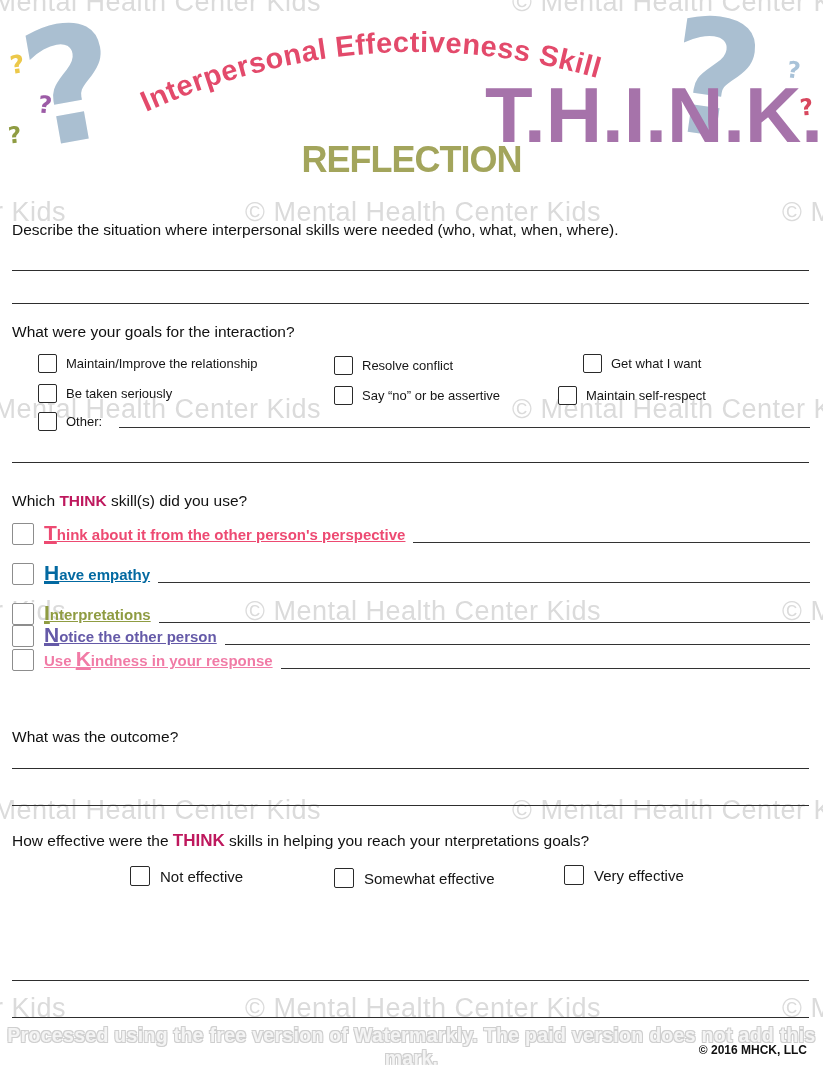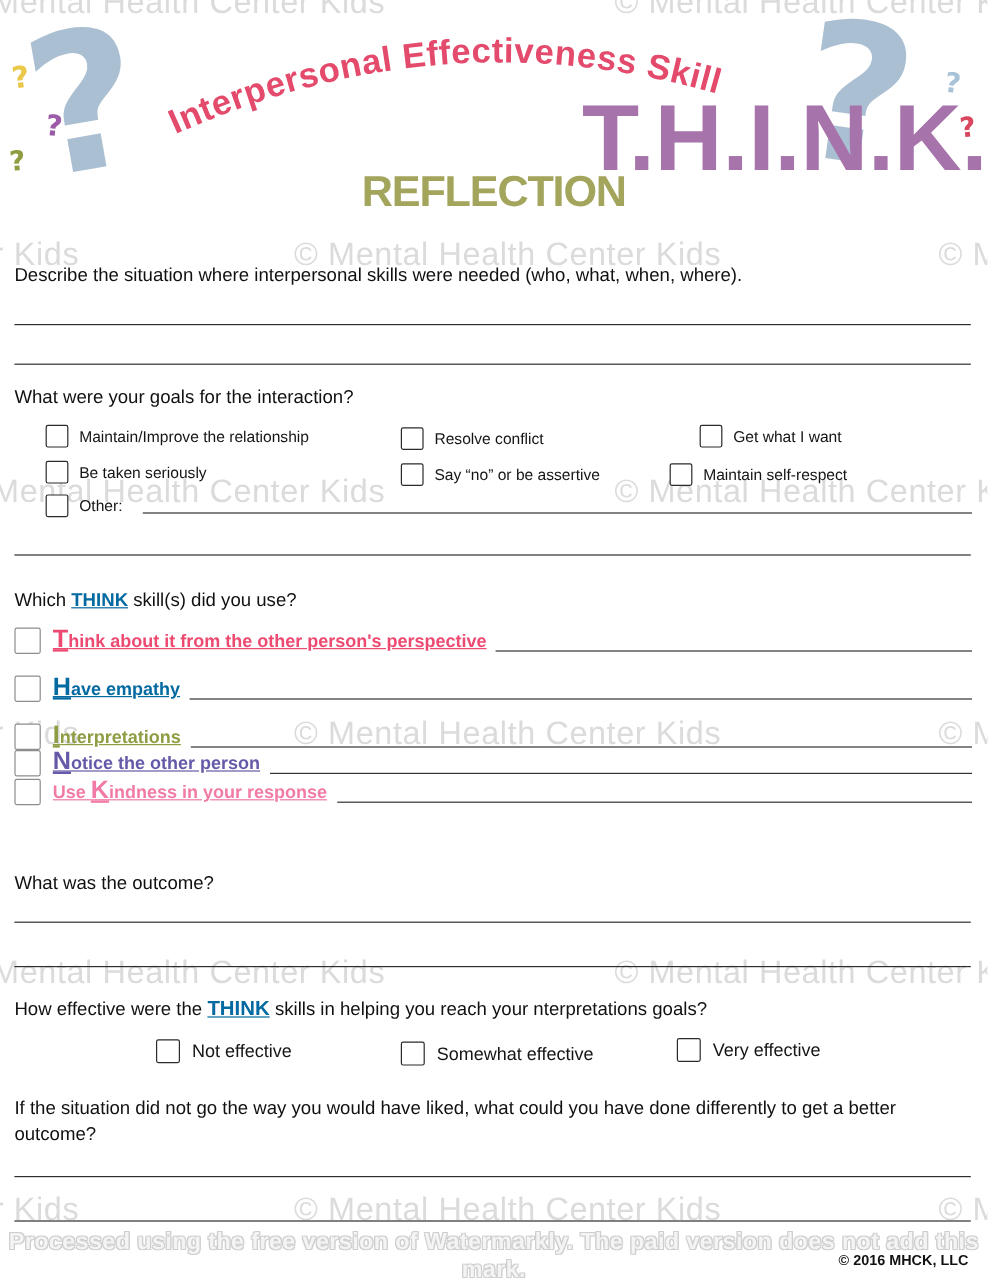--- a/index.html
+++ b/index.html
@@ -17,21 +17,21 @@
   .sqm{position:absolute;font-weight:bold;line-height:1;z-index:1;font-family:"DejaVu Sans", sans-serif;}
   .arc-svg{position:absolute;left:0;top:0;z-index:2;}
   .arc-text{font-size:29px;font-weight:bold;fill:#e34a6b;letter-spacing:.5px;}
   .big-title{position:absolute;left:0;top:76px;width:100%;text-align:right;font-size:78px;line-height:1;
              font-weight:bold;color:#a673aa;letter-spacing:0;z-index:2;}
   .sub-title{position:absolute;left:0;top:142px;width:100%;text-align:center;font-size:36px;line-height:1;
              font-weight:bold;color:#a3a55c;letter-spacing:-1px;z-index:2;}
   
   .prompt{position:absolute;left:12px;font-size:15.5px;line-height:22px;z-index:2;color:#111;}
   .rule{position:absolute;left:12px;width:797px;border-top:1.8px solid #2e2e2e;z-index:2;}
-  .olive{color:#0369a1;font-weight:bold;text-decoration:underline;}
+  .olive{color:#be185d;font-weight:bold;}
   .cb{width:17px;height:17px;border:1.7px solid #2a2a2a;border-radius:2px;background:#fff;flex:none;display:inline-block;}
   .goal-item{position:absolute;display:flex;align-items:center;gap:9px;font-size:13px;z-index:2;white-space:nowrap;}
   .fill-line{flex:1;border-bottom:1.6px solid #333;height:2px;align-self:flex-end;margin-bottom:3px;margin-left:8px;}
   .skill-row{position:absolute;left:12px;width:798px;display:flex;align-items:flex-end;z-index:2;}
   .skill-row .cb{width:20px;height:20px;border-color:#8d8d8d;margin-bottom:1px;}
   .skill-text{margin-left:10px;font-size:15px;font-weight:bold;line-height:22px;white-space:nowrap;text-decoration:underline;}
   .skill-prefix{white-space:pre;font-weight:bold;}
   .skill-initial{font-size:21px;font-weight:bold;text-decoration:underline;text-decoration-thickness:2px;text-underline-offset:2px;}
   .c-t{color:#ed4a72}.c-h{color:#0369a1}.c-i{color:#8f9c42}.c-n{color:#655aa8}.c-k{color:#f17ba6}
   .eff-item{position:absolute;display:flex;align-items:center;gap:10px;font-size:15px;z-index:2;white-space:nowrap;}
@@ -152,20 +152,19 @@
   </div>
   <div class="eff-item" style="left:334px;top:868px">
     <span class="cb"></span>
     <span>Somewhat effective</span>
   </div>
   <div class="eff-item" style="left:564px;top:865px">
     <span class="cb"></span>
     <span>Very effective</span>
   </div>
 
-  <div class="prompt" style="top:913px;width:790px">If the situation did not go the way you would have liked, what could you have done differently to get a better outcome?</div>
   <div class="rule" style="top:980px"></div>
   <div class="rule" style="top:1017px"></div>
 
   <div class="wm-footer">Processed using the free version of Watermarkly. The paid version does not add this mark.</div>
   <div class="copyright">© 2016 MHCK, LLC</div>
 
 </div>
 
 </body></html>

